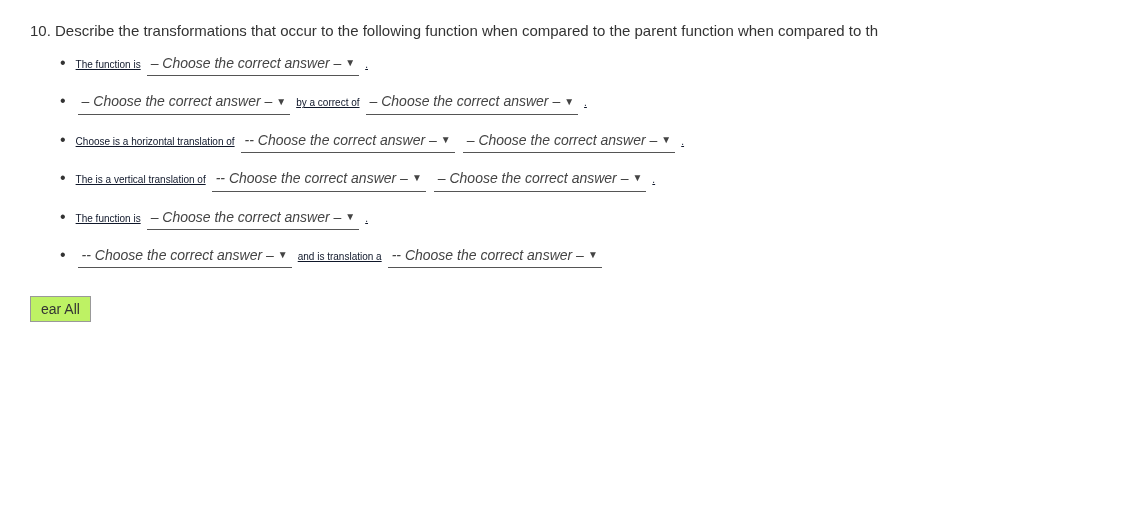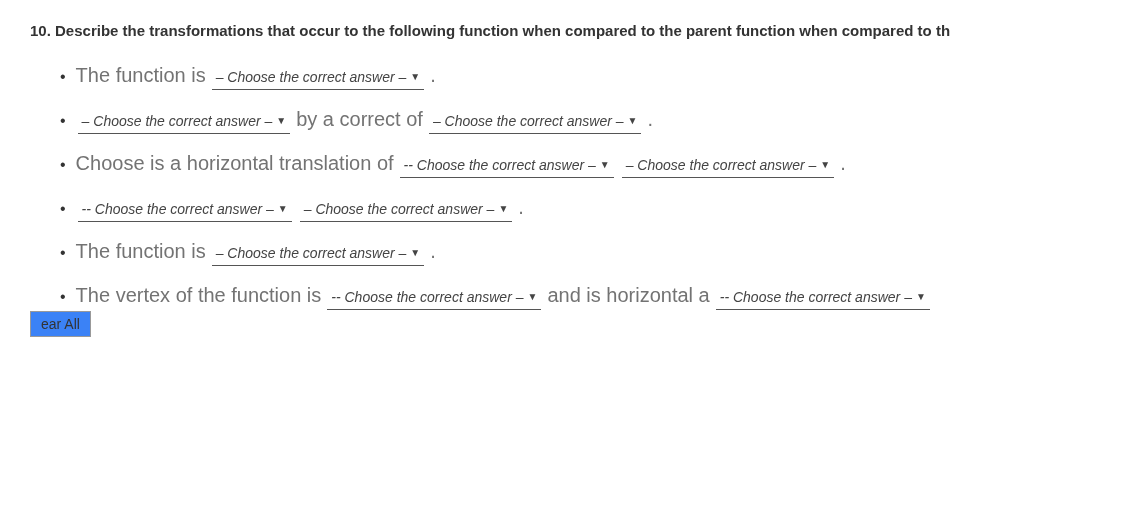--- a/index.html
+++ b/index.html
@@ -13,22 +13,22 @@
       background-color: #ffffff;
       color: #333333;
       font-size: 15px;
       padding: 20px 30px;
       width: 1144px;
       min-height: 511px;
     }
 
     .question-number {
       font-size: 15px;
-      font-weight: 700;
-      margin-bottom: 18px;
+      font-weight: 400;
+      margin-bottom: 9px;
       line-height: 1.4;
       padding-right: 20px;
     }
 
     .bullets-container {
       margin-left: 30px;
       display: flex;
       flex-direction: column;
       gap: 12px;
     }
@@ -41,22 +41,23 @@
       line-height: 1.6;
     }
 
     .bullet-dot {
       color: #333;
       margin-right: 6px;
       font-size: 16px;
     }
 
     .static-text {
-      color: #737373;
-      font-size: 20px;
+      color: #0f172a;
+      font-size: 10px;
+      text-decoration: underline;
     }
 
     .dropdown-select {
       display: inline-flex;
       align-items: center;
       border-bottom: 1.5px solid #555555;
       padding: 0 4px 1px 4px;
       cursor: pointer;
       position: relative;
       min-width: 80px;
@@ -76,22 +77,23 @@
       font-size: 10px;
       color: #444444;
     }
 
     .clear-all-btn {
       display: inline-block;
       border: 1px solid #999;
       padding: 4px 10px;
       font-size: 14px;
       cursor: pointer;
+      margin-top: 28px;
       color: #333;
-      background: #3b82f6;
+      background: #bef264;
     }
   </style>
 </head>
 <body>
 
 <div>
   <div class="question-number">
     <span>10.</span>
     <span> Describe the transformations that occur to the following function when compared to the parent function when compared to th</span>
   </div>
@@ -131,20 +133,21 @@
       </span>
       <span class="dropdown-select">
         <span class="dropdown-label">– Choose the correct answer –</span>
         <span class="dropdown-arrow">▼</span>
       </span>
       <span class="static-text">.</span>
     </div>
 
     <div class="bullet-item">
       <span class="bullet-dot">•</span>
+      <span class="static-text">The is a vertical translation of</span>
       <span class="dropdown-select">
         <span class="dropdown-label">-- Choose the correct answer –</span>
         <span class="dropdown-arrow">▼</span>
       </span>
       <span class="dropdown-select">
         <span class="dropdown-label">– Choose the correct answer –</span>
         <span class="dropdown-arrow">▼</span>
       </span>
       <span class="static-text">.</span>
     </div>
@@ -154,26 +157,25 @@
       <span class="static-text">The function is</span>
       <span class="dropdown-select">
         <span class="dropdown-label">– Choose the correct answer –</span>
         <span class="dropdown-arrow">▼</span>
       </span>
       <span class="static-text">.</span>
     </div>
 
     <div class="bullet-item">
       <span class="bullet-dot">•</span>
-      <span class="static-text">The vertex of the function is</span>
       <span class="dropdown-select">
         <span class="dropdown-label">-- Choose the correct answer –</span>
         <span class="dropdown-arrow">▼</span>
       </span>
-      <span class="static-text">and is horizontal a</span>
+      <span class="static-text">and is translation a</span>
       <span class="dropdown-select">
         <span class="dropdown-label">-- Choose the correct answer –</span>
         <span class="dropdown-arrow">▼</span>
       </span>
     </div>
 
   </div>
 
   <div class="clear-all-btn">
     <span>ear All</span>

